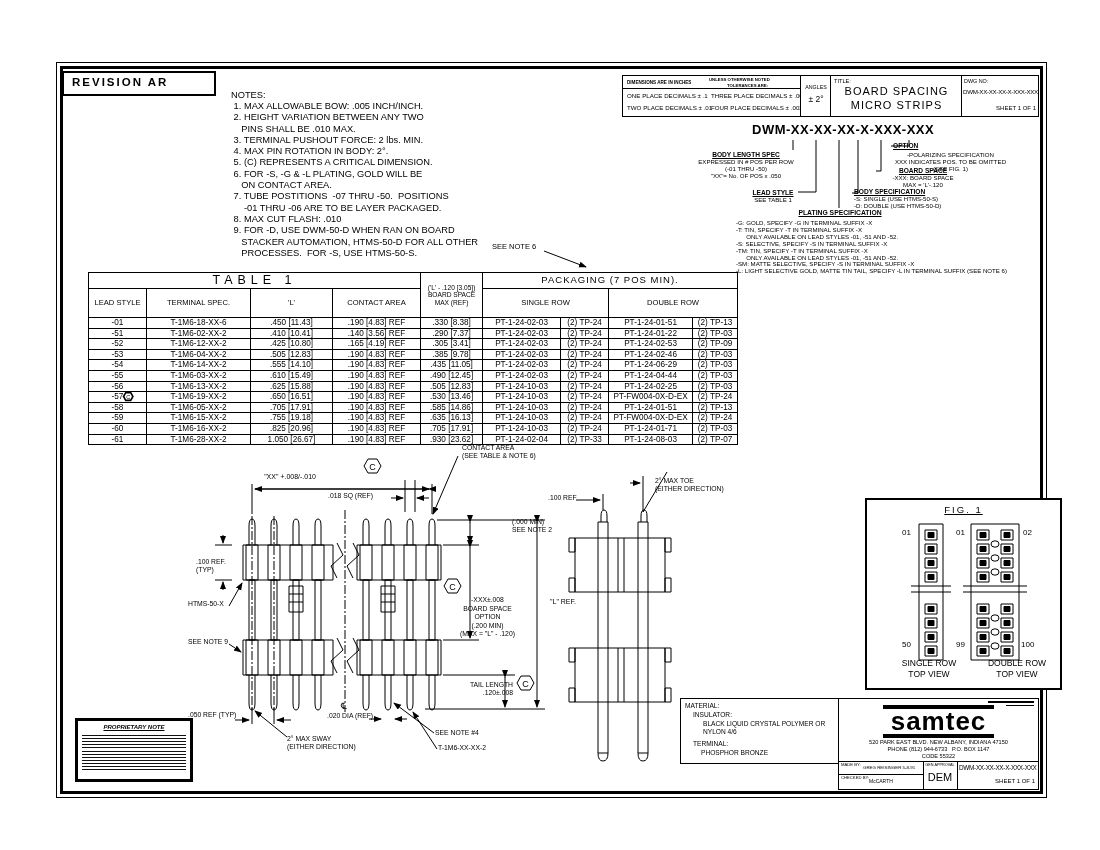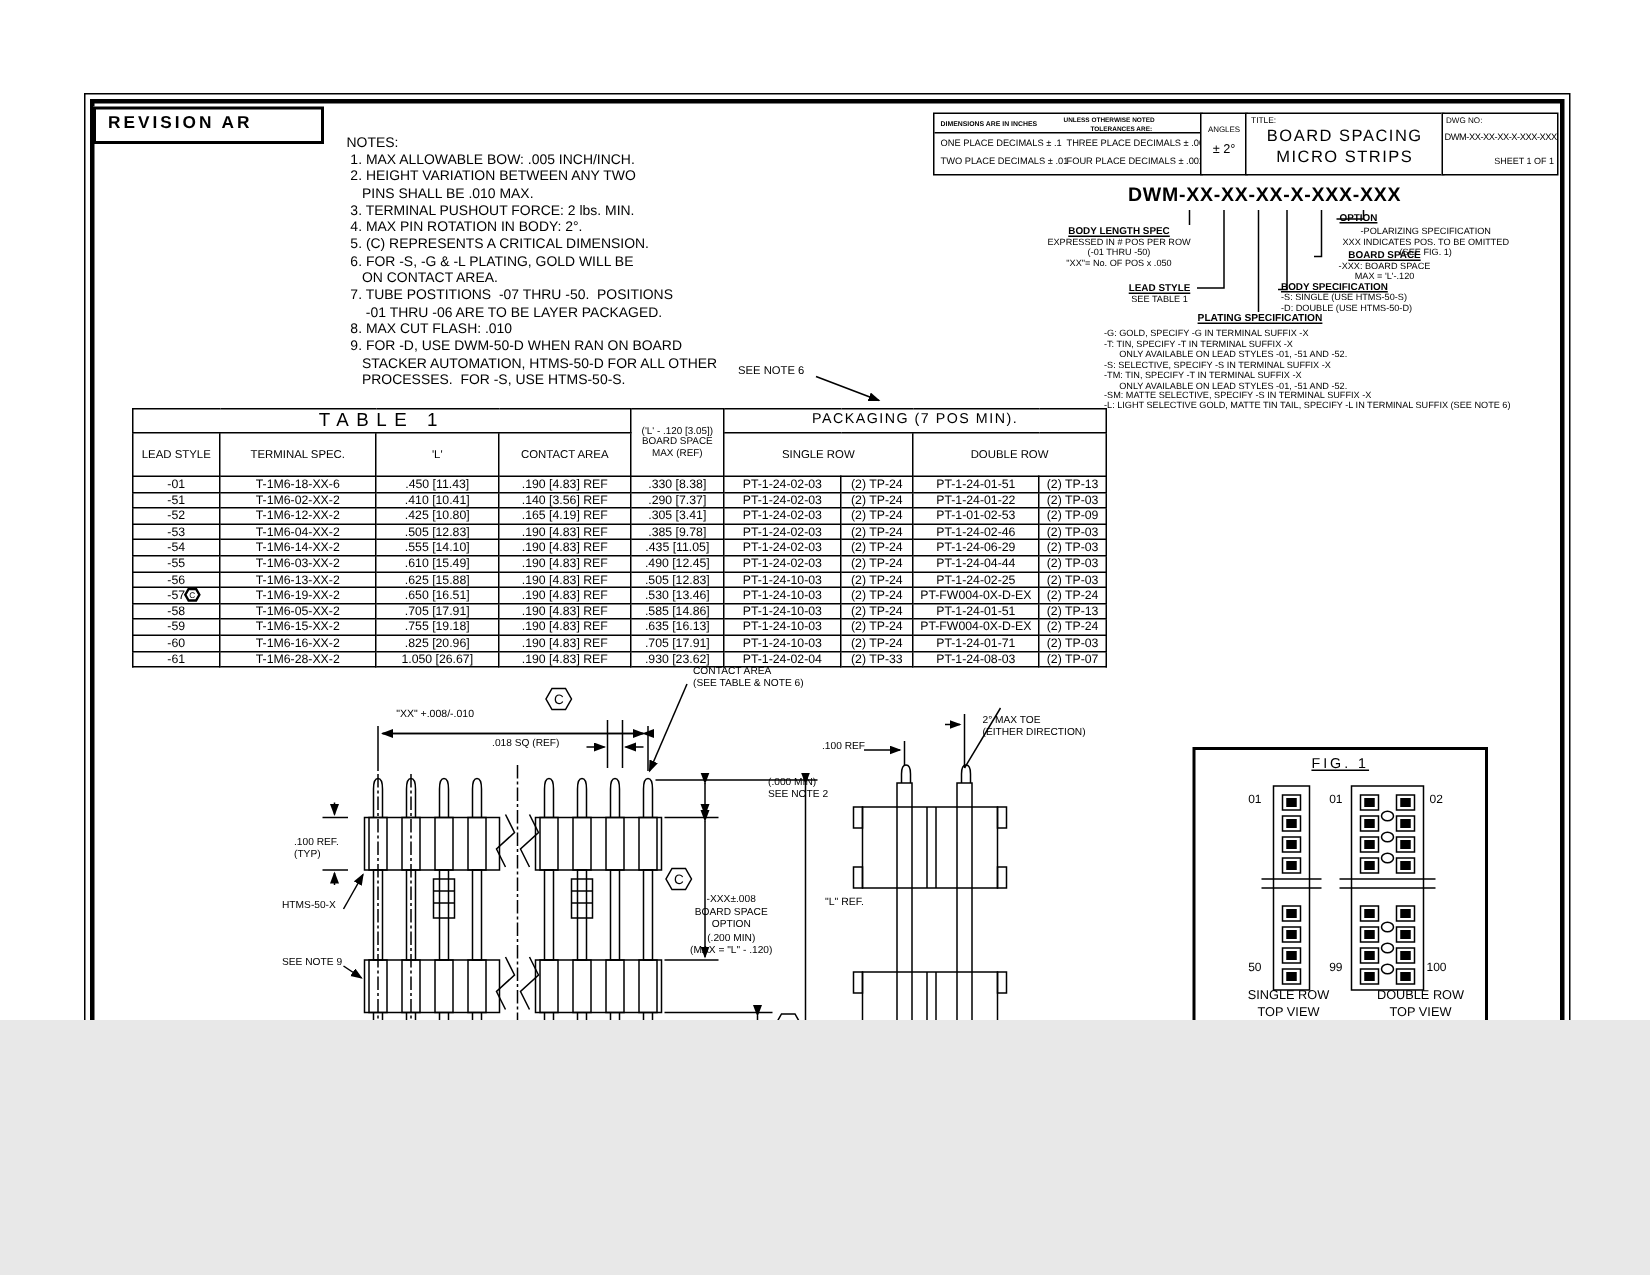--- a/index.html
+++ b/index.html
@@ -1,16 +1,16 @@
 <!DOCTYPE html>
 <html><head>
 <meta charset="utf-8">
 <style>
   html,body{margin:0;padding:0;background:#e8e8e8}
-  #canvas{position:relative;width:1100px;height:680px;background:#fff;color:#000;
+  #canvas{position:relative;width:1100px;height:850px;background:#fff;color:#000;
     font-family:"Liberation Sans","DejaVu Sans",sans-serif;overflow:hidden}
   .abs{position:absolute}
   .t{position:absolute;white-space:pre;line-height:1.18;color:#000}
   .c{text-align:center}
   .r{text-align:right}
   .u{text-decoration:underline}
   .frame{position:absolute;left:60px;top:66px;width:977px;height:722px;border:3px solid #000}
   .frame:after{content:"";position:absolute;left:-7px;top:-7px;right:-7px;bottom:-7px;border:1px solid #000}
   .box{position:absolute;border:1.5px solid #000;background:#fff}
   table.t1{border-collapse:collapse;table-layout:fixed}
@@ -176,21 +176,21 @@
           <td>(2) TP-03</td>
         </tr>
         <tr>
           <td>-52</td>
           <td>T-1M6-12-XX-2</td>
           <td>.425 [10.80]</td>
           <td>.165 [4.19] REF</td>
           <td>.305 [3.41]</td>
           <td>PT-1-24-02-03</td>
           <td>(2) TP-24</td>
-          <td>PT-1-01-02-53</td>
+          <td>PT-1-24-02-53</td>
           <td>(2) TP-09</td>
         </tr>
         <tr>
           <td>-53</td>
           <td>T-1M6-04-XX-2</td>
           <td>.505 [12.83]</td>
           <td>.190 [4.83] REF</td>
           <td>.385 [9.78]</td>
           <td>PT-1-24-02-03</td>
           <td>(2) TP-24</td>
@@ -468,21 +468,21 @@
       <line x1="16" y1="30" x2="40" y2="30" marker-end="url(#m2)"></line>
 
       <line x1="83" y1="42" x2="83" y2="6"></line>
       <line x1="83" y1="42" x2="107" y2="2"></line>
       <line x1="70" y1="13" x2="80" y2="13" marker-end="url(#m2)"></line>
     </g>
   </svg>
   <div class="t" style="left:548px;top:494px;font-size:6.8px">.100 REF</div>
   <div class="t" style="left:655px;top:477px;font-size:6.8px"><span>2° MAX TOE</span><br><span>(EITHER DIRECTION)</span></div>
 
-  <div class="box" style="left:795px;top:498px;width:193px;height:188px;border-width:2px">
+  <div class="box" style="left:865px;top:498px;width:193px;height:188px;border-width:2px">
     <div class="t u c" style="left:0;top:4px;width:100%;font-size:9.5px;letter-spacing:2px">FIG. 1</div>
     <svg id="fig1-art" style="left:0;top:20px" width="193" height="145" viewBox="0 0 193 145">
       <g stroke="#000" stroke-width="1" fill="none">
         <rect x="52" y="4" width="24" height="136"></rect>
         <rect x="104" y="4" width="48" height="136"></rect>
         <line x1="44" y1="66" x2="84" y2="66"></line>
           <line x1="44" y1="72" x2="84" y2="72"></line>
         <line x1="96" y1="66" x2="160" y2="66"></line>
           <line x1="96" y1="72" x2="160" y2="72"></line>
       </g>
@@ -564,20 +564,23 @@
     <div class="t" style="left:22px;top:29px;font-size:6.6px">NYLON 4/6</div>
     <div class="t" style="left:12px;top:41px;font-size:6.6px">TERMINAL:</div>
     <div class="t" style="left:20px;top:50px;font-size:6.6px">PHOSPHOR BRONZE</div>
   </div>
 
   <div class="box" style="left:838px;top:698px;width:199px;height:90px">
     <div class="abs" style="right:4px;top:2px;width:46px">
       <div style="height:1.5px;background:#000;margin-bottom:2px"></div>
       <div style="height:1.5px;background:#000;width:60%;margin-left:40%"></div>
     </div>
+    <div class="abs c" style="left:0;top:6px;width:100%">
+      <span class="logo">samtec</span>
+    </div>
     <div class="t c" style="left:0;top:40px;width:100%;font-size:5.6px">520 PARK EAST BLVD. NEW ALBANY, INDIANA 47150</div>
     <div class="t c" style="left:0;top:47px;width:100%;font-size:5.6px">PHONE (812) 944-6733   P.O. BOX 1147</div>
     <div class="t c" style="left:0;top:54px;width:100%;font-size:5.6px">CODE 55322</div>
     <div class="abs" style="left:0;top:62px;width:100%;height:28px;border-top:1.5px solid #000">
       <div class="abs" style="left:0;top:0;width:84px;height:100%;border-right:1.5px solid #000">
         <div class="t" style="left:2px;top:1px;font-size:4.2px">MADE BY:</div>
         <div class="t" style="left:24px;top:3px;font-size:4.4px">GREG REISINGER 5-8-91</div>
         <div class="abs" style="left:0;top:12px;width:100%;border-top:1px solid #000;height:14px">
           <div class="t" style="left:2px;top:1px;font-size:4.2px">CHECKED BY:</div>
           <div class="t" style="left:30px;top:4px;font-size:5px">McCARTH</div>

